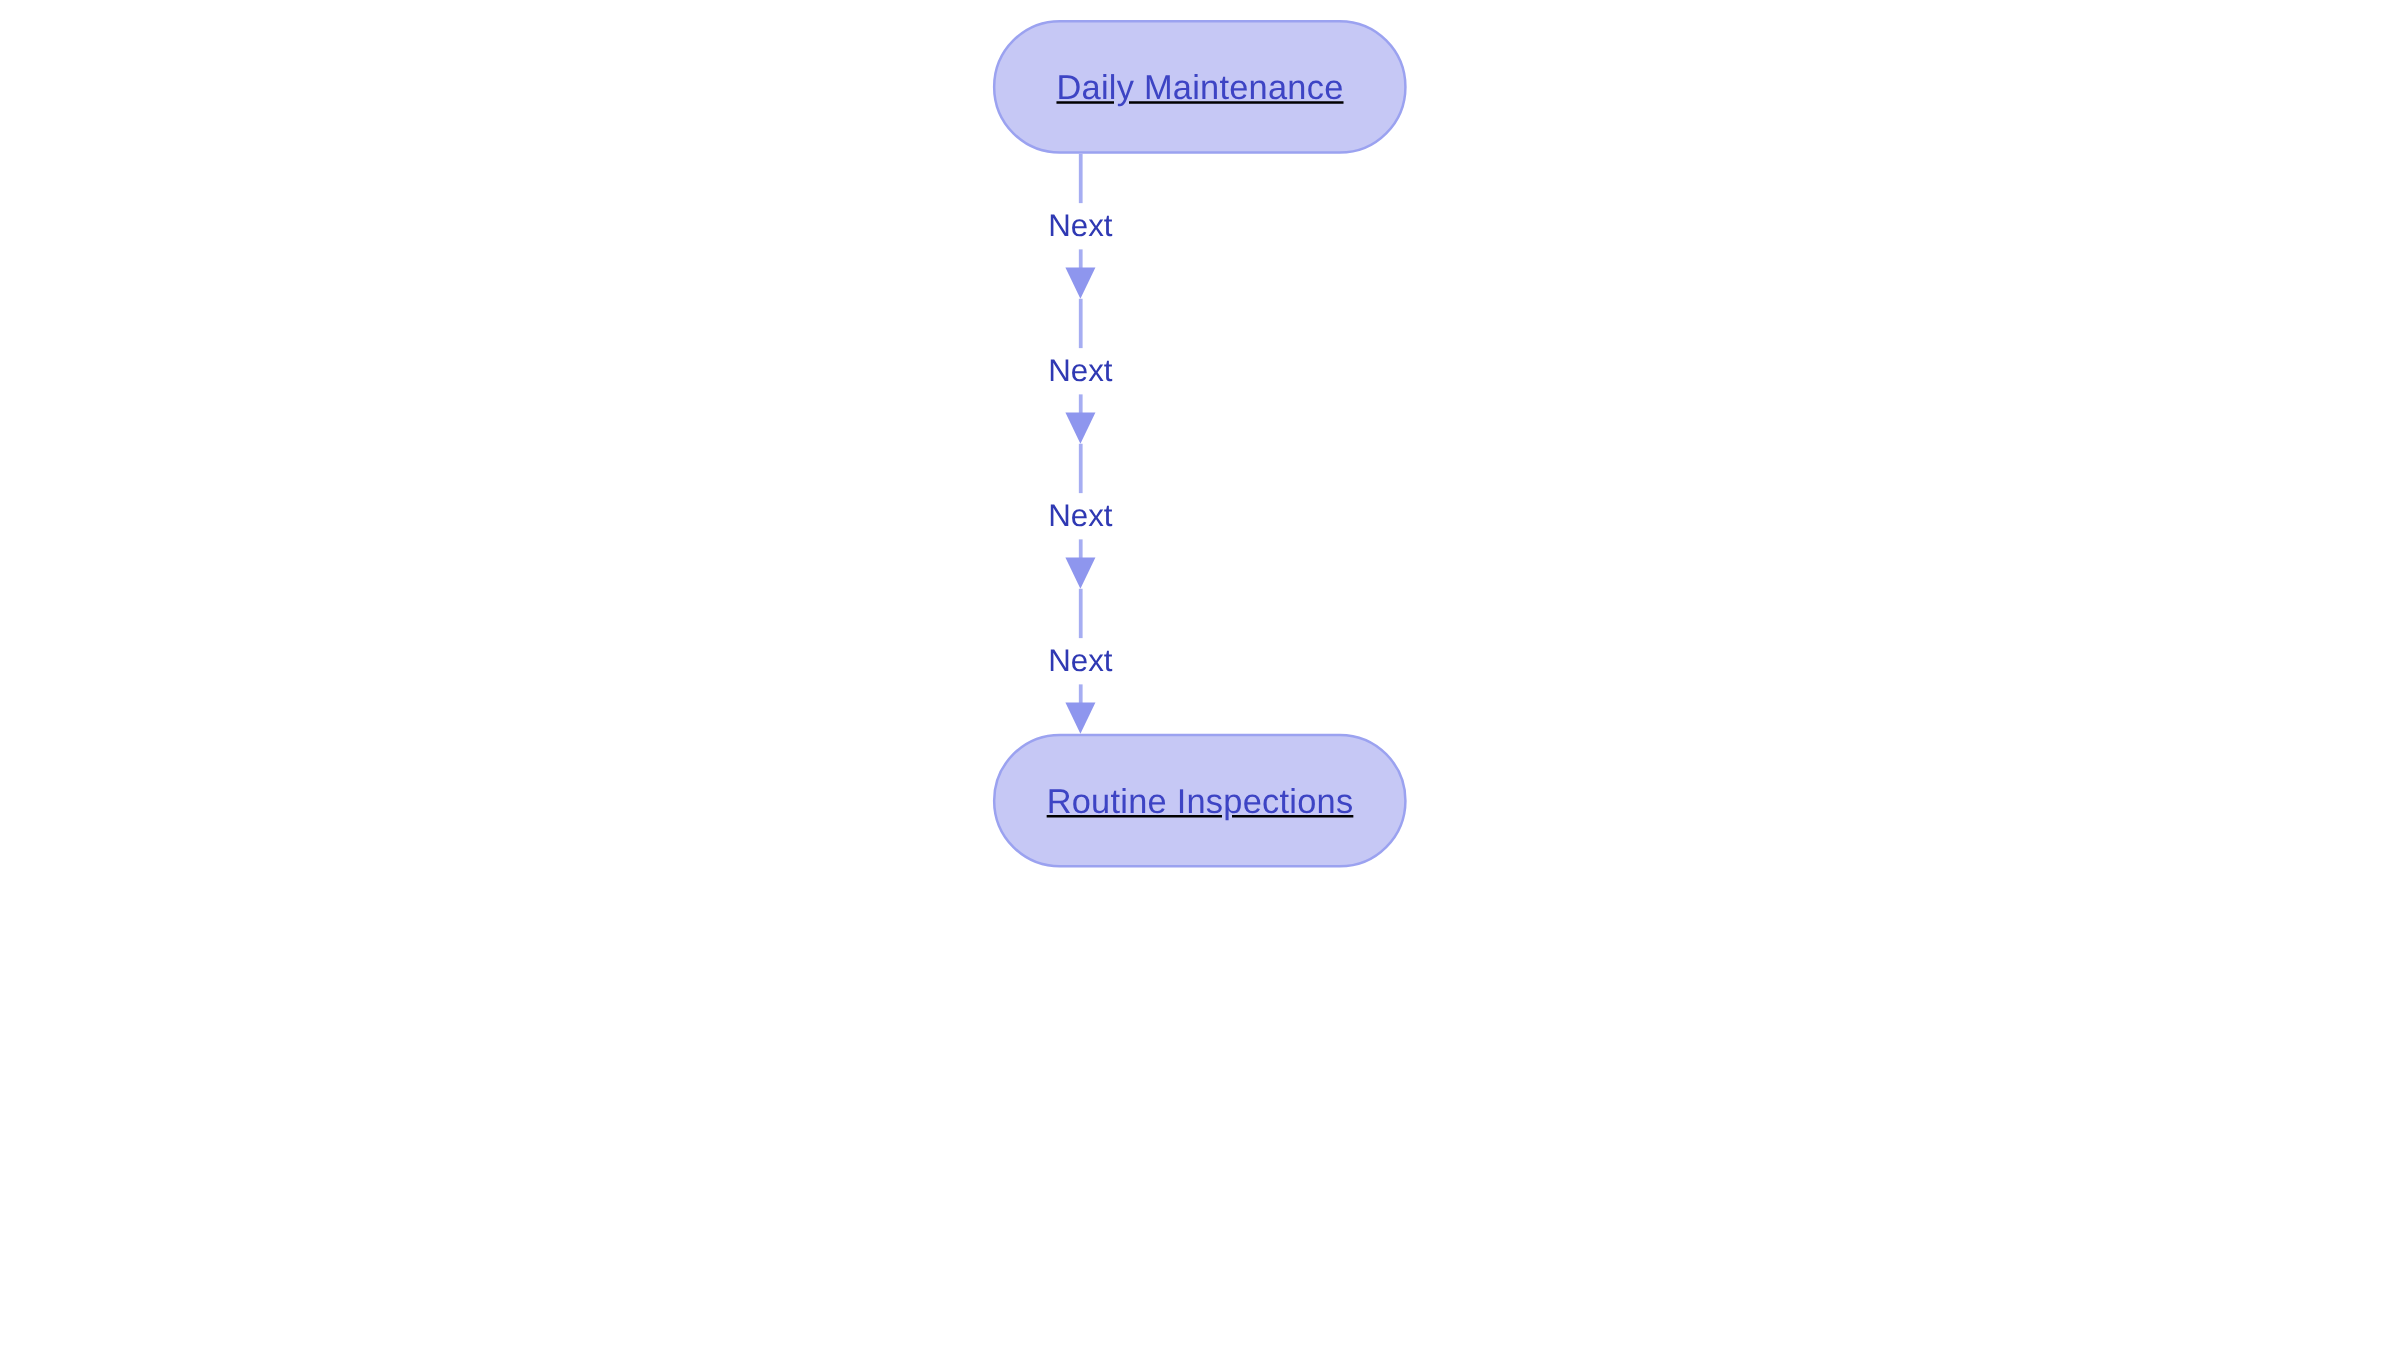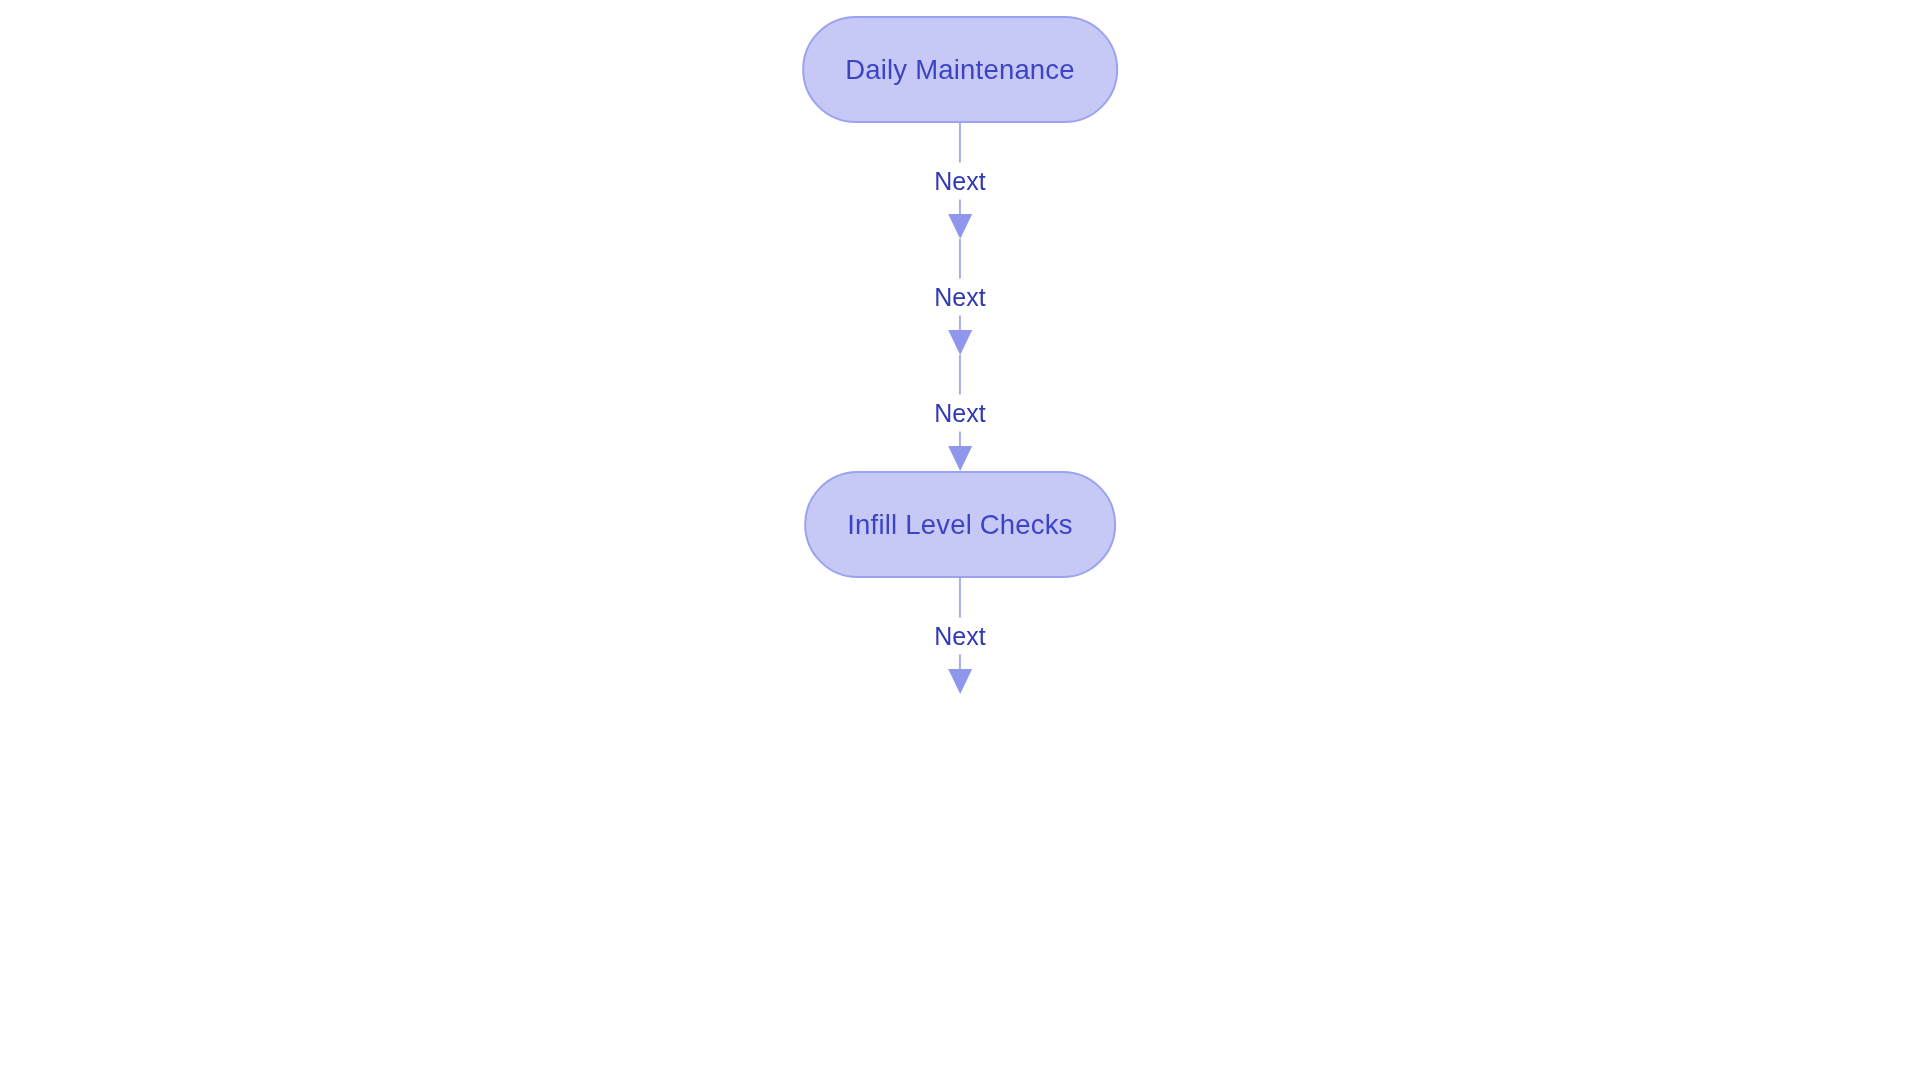--- a/index.html
+++ b/index.html
@@ -23,21 +23,21 @@
     background: var(--canvas-bg);
     overflow: hidden;
   }
   .flow {
     position: absolute;
     left: 50%;
     top: 16px;
     transform: translateX(-50%);
     display: flex;
     flex-direction: column;
-    align-items: center;
+    text-decoration: underline;
   }
   .node {
     height: 107px;
     padding: 0 41px;
     border-radius: 54px;
     background: var(--node-fill);
     border: 2px solid var(--node-border);
     display: flex;
     align-items: center;
     justify-content: center;
@@ -110,25 +110,25 @@
       <div class="edge-label">Next</div>
     </div>
 
 
     <div class="edge">
       <div class="edge-line"></div>
       <div class="edge-arrowhead"></div>
       <div class="edge-label">Next</div>
     </div>
 
-    <div class="node">
-      <span class="node-label">Infill Level Checks</span>
-    </div>
 
     <div class="edge">
       <div class="edge-line"></div>
       <div class="edge-arrowhead"></div>
       <div class="edge-label">Next</div>
     </div>
 
+    <div class="node">
+      <span class="node-label">Routine Inspections</span>
+    </div>
 
   </div>
 </div>
 
 </body></html>

